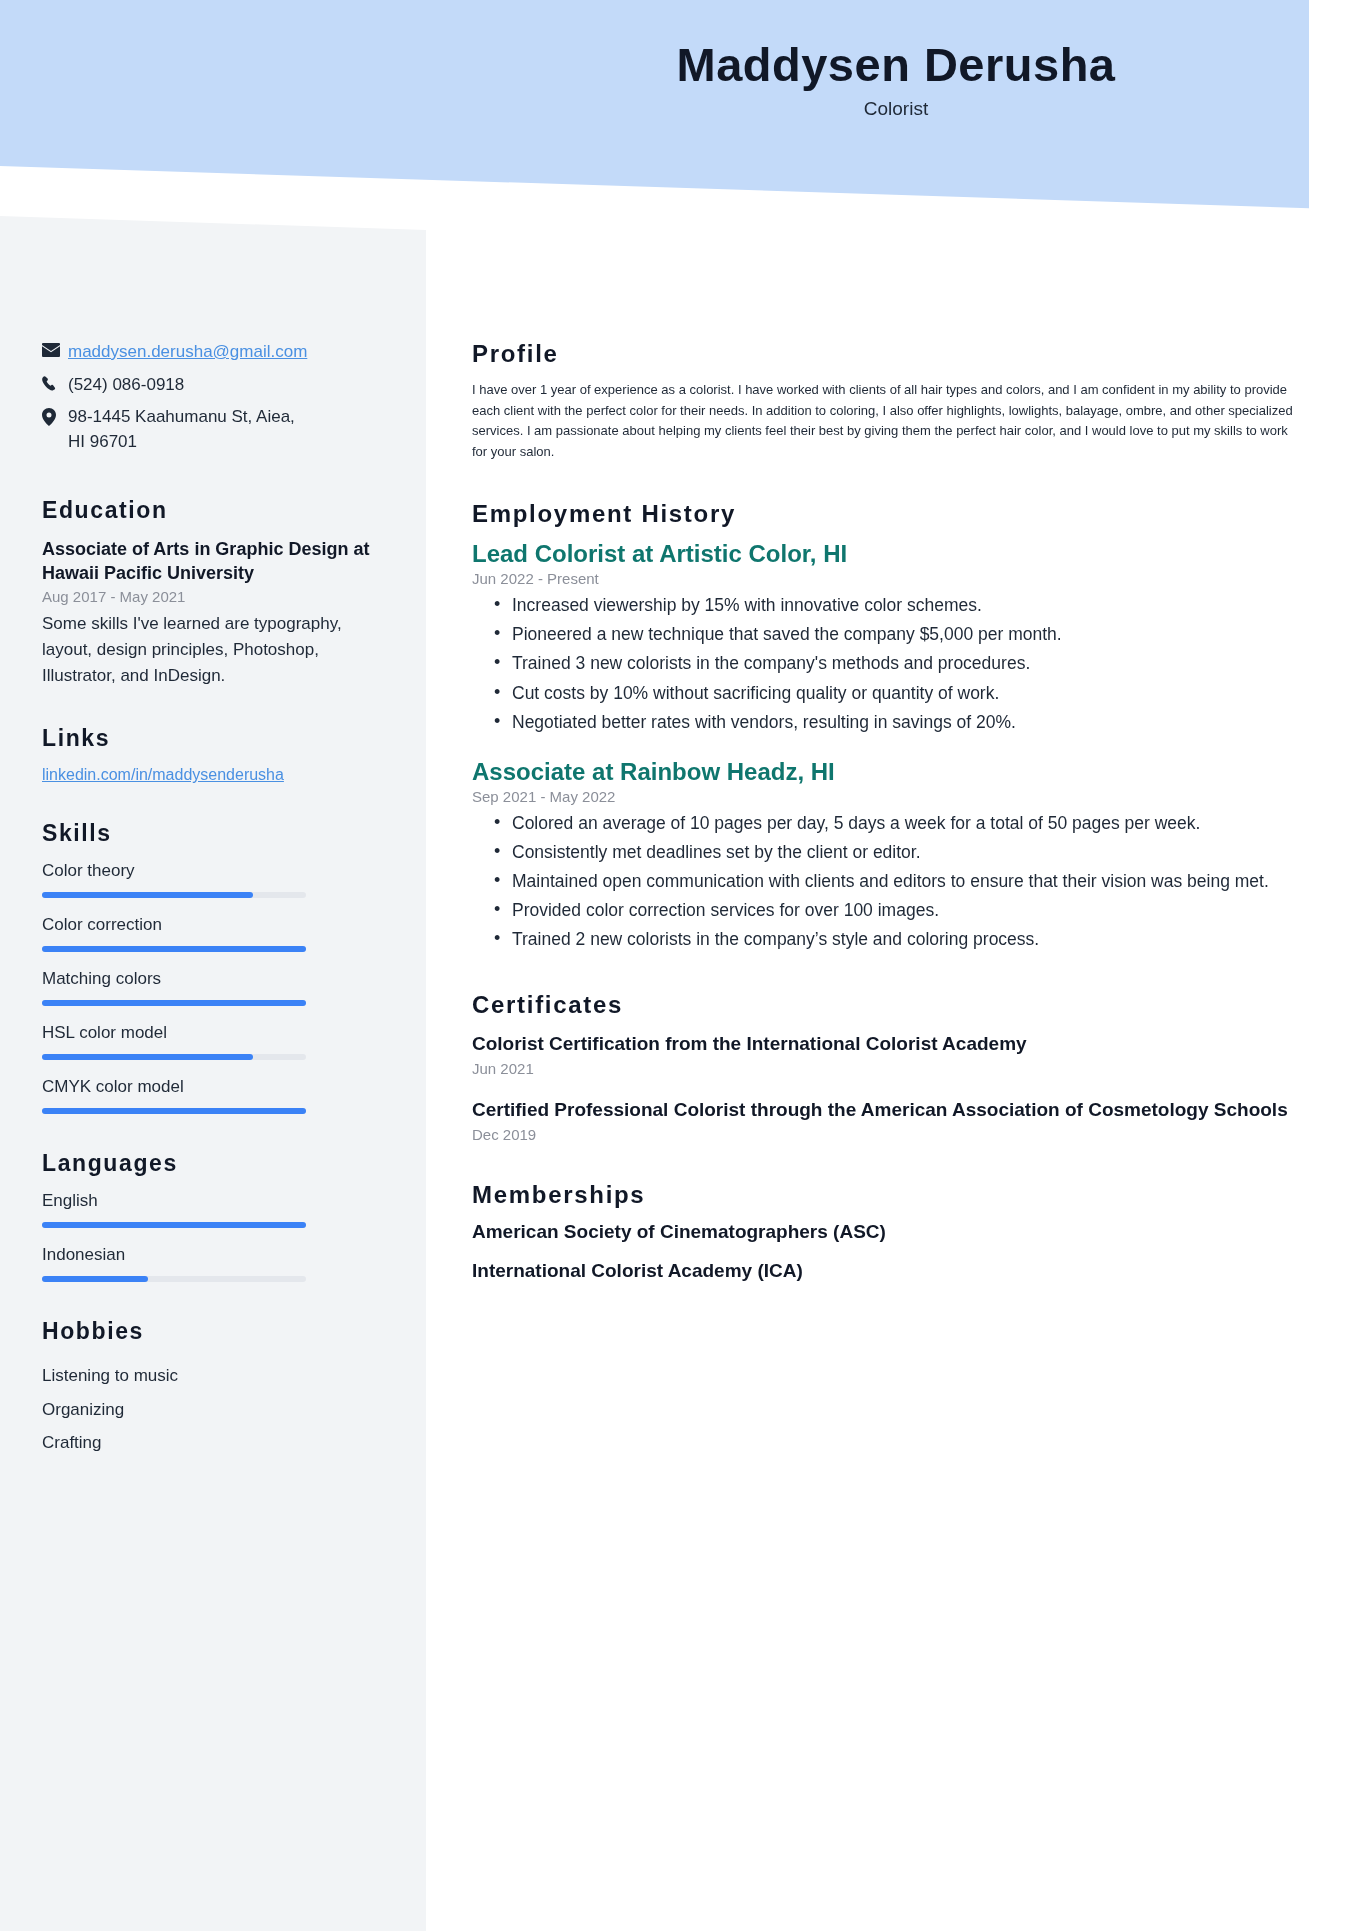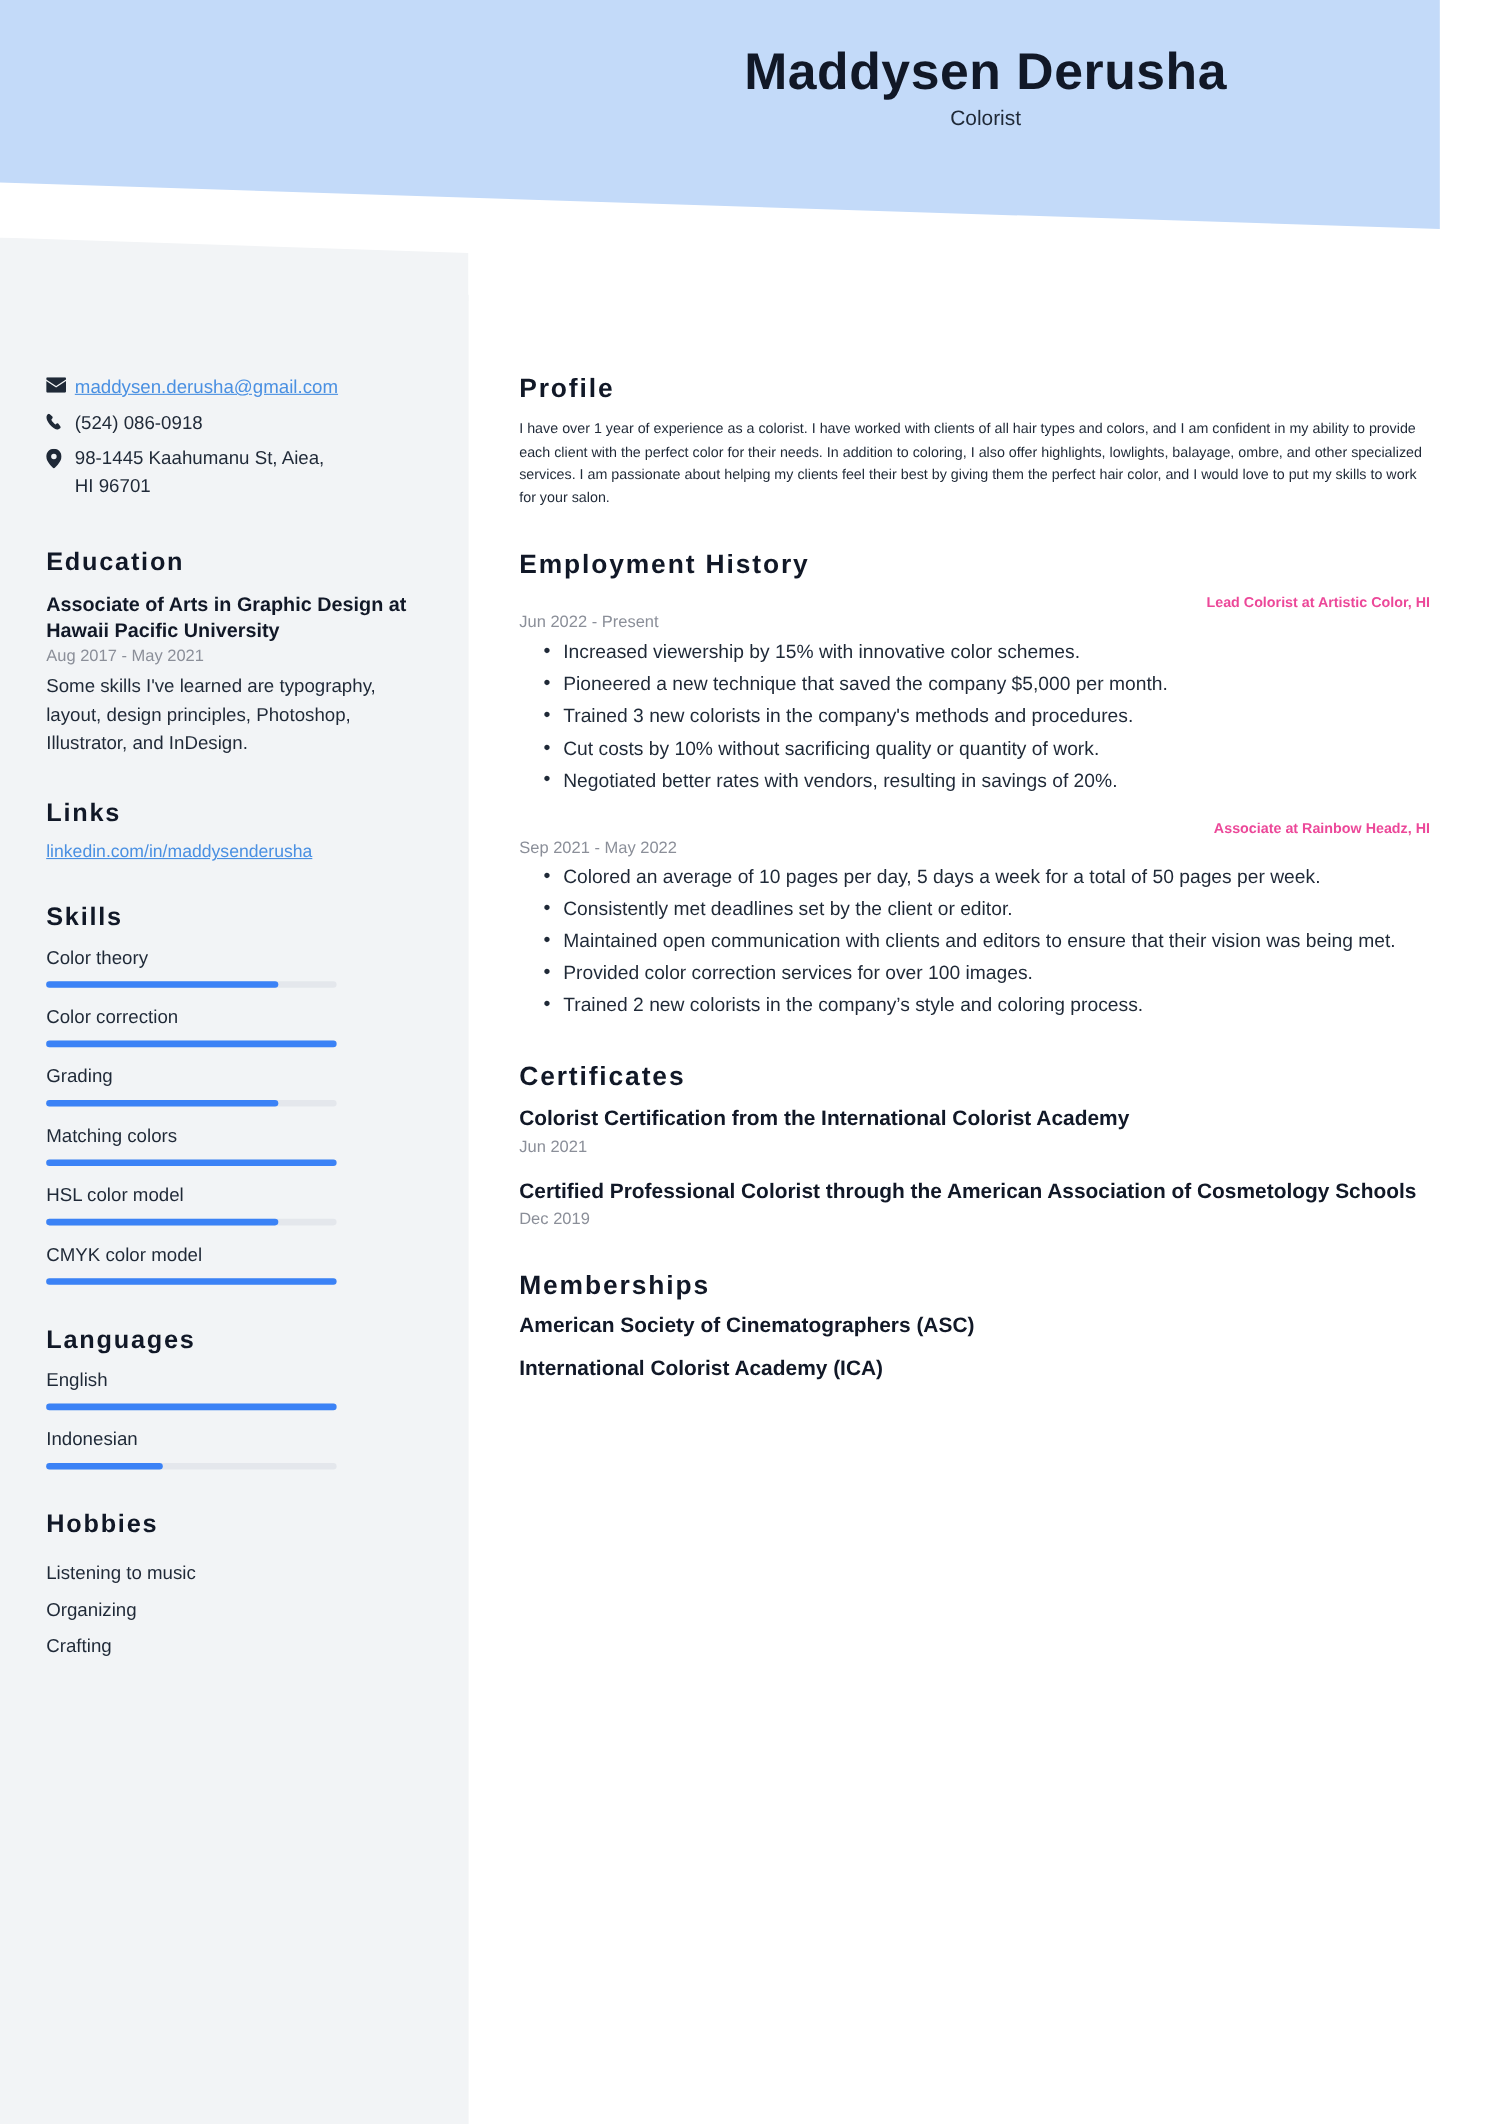--- a/index.html
+++ b/index.html
@@ -165,24 +165,23 @@
     margin: 0 0 12px 0;
   }
   .main-block { margin-bottom: 38px; }
   .profile-text {
     font-size: 13px;
     color: #1f2937;
     line-height: 1.58;
   }
   .job { margin-bottom: 22px; }
   .job-title {
-    font-size: 13px;
-    font-weight: 700;
-    color: #ec4899;
-    text-align: right;
+    font-size: 24px;
+    font-weight: 700;
+    color: #0f766e;
   }
   .job-date {
     font-size: 15px;
     color: #8b8f99;
     margin-top: 2px;
     margin-bottom: 5px;
   }
   ul.bullets { list-style: none; margin: 4px; padding: 0; }
   ul.bullets li {
     position: relative;
@@ -289,26 +288,20 @@
             <div class="bar-fill" style="width: 80%;"></div>
           </div>
       </div>
       <div class="bar-item">
         <div class="bar-label">Color correction</div>
         <div class="bar-track">
             <div class="bar-fill" style="width: 100%;"></div>
           </div>
       </div>
       <div class="bar-item">
-        <div class="bar-label">Grading</div>
-        <div class="bar-track">
-            <div class="bar-fill" style="width: 80%;"></div>
-          </div>
-      </div>
-      <div class="bar-item">
         <div class="bar-label">Matching colors</div>
         <div class="bar-track">
             <div class="bar-fill" style="width: 100%;"></div>
           </div>
       </div>
       <div class="bar-item">
         <div class="bar-label">HSL color model</div>
         <div class="bar-track">
             <div class="bar-fill" style="width: 80%;"></div>
           </div>

